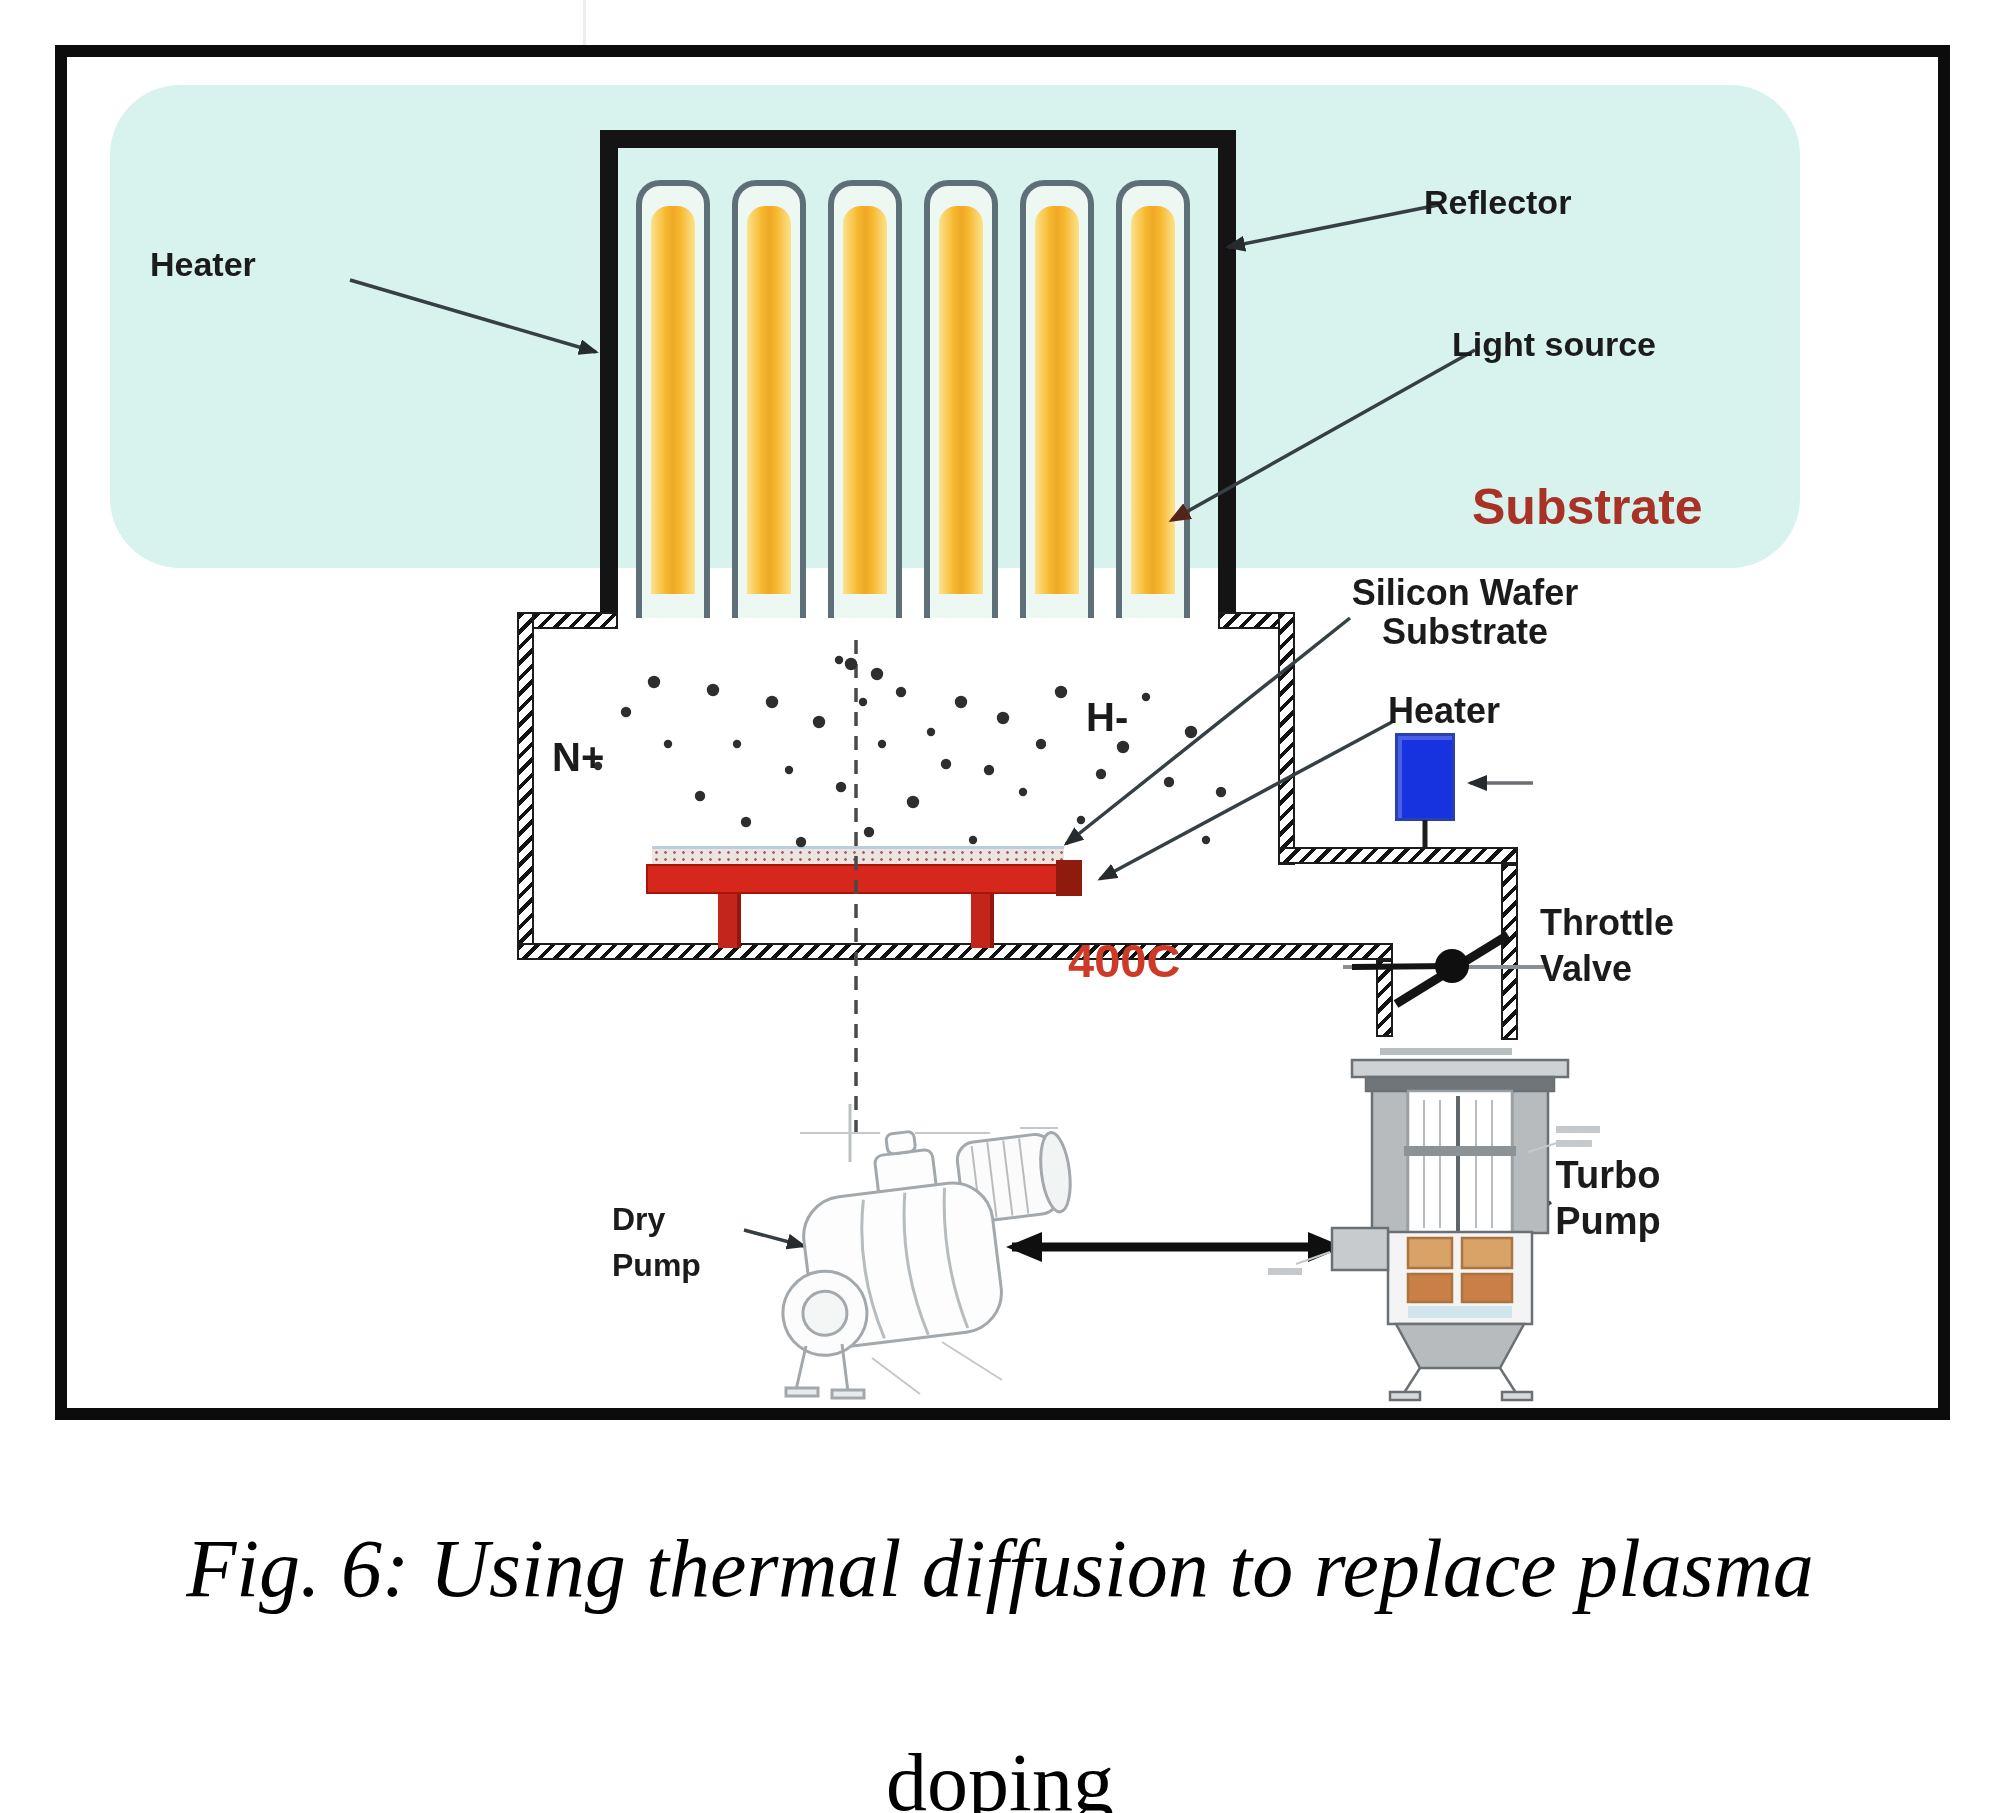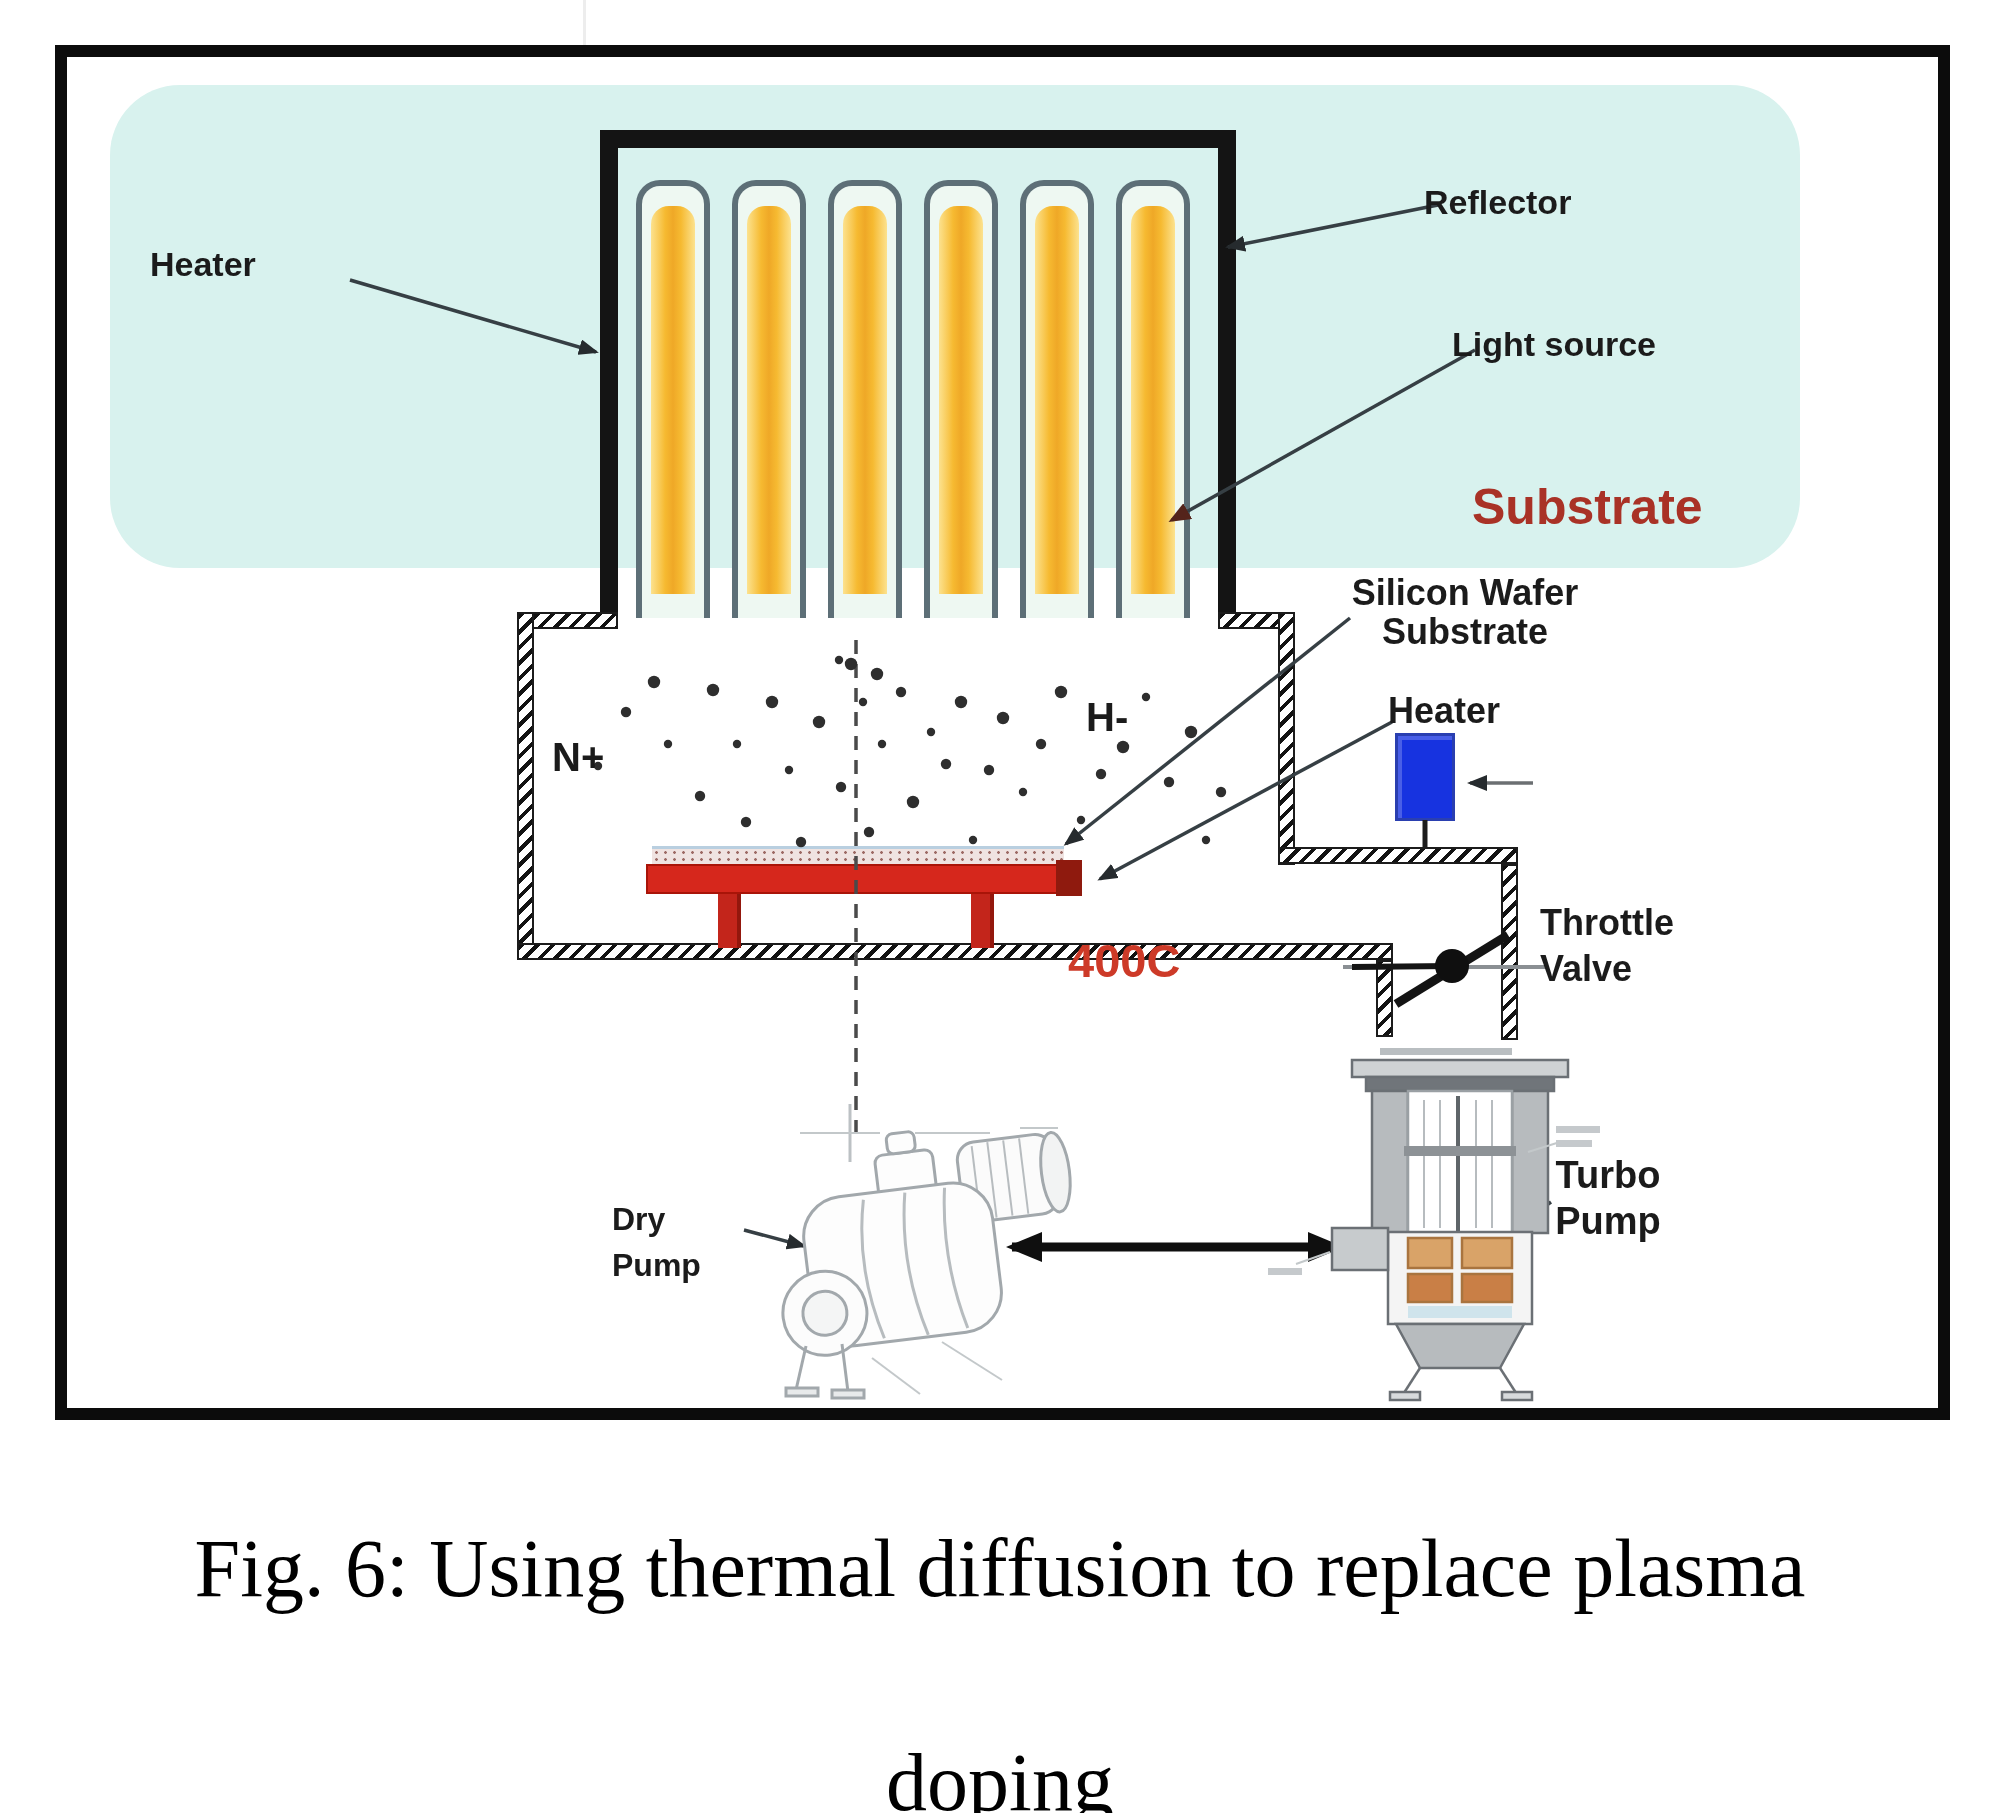--- a/index.html
+++ b/index.html
@@ -58,21 +58,21 @@
   #lbl-heater-right{left:1388px;top:692px;font-size:36px;}
   #lbl-pressure    {left:1528px;top:744px;width:200px;text-align:center;font-size:36px;line-height:47px;}
   #lbl-torr        {color:#5a67bd;font-size:34px;}
   #lbl-400c        {left:1068px;top:896px;font-size:47px;color:#cd3a28;margin-top:40px;}
   #lbl-throttle    {left:1540px;top:900px;width:180px;text-align:left;font-size:36px;line-height:46px;}
   #lbl-drypump     {left:612px;top:1196px;width:120px;text-align:left;font-size:32px;line-height:46px;}
   #lbl-turbopump   {left:1548px;top:1152px;width:120px;text-align:center;font-size:38px;line-height:46px;}
   
   .caption{position:absolute;left:0;width:100%;text-align:center;
            font-family:"Liberation Serif",serif;font-size:82px;color:#000;}
-  #caption1{top:1522px;}
+  #caption1{top:1522px;font-style:italic;}
   #caption2{top:1736px;}
   
   #overlay{position:absolute;left:0;top:0;width:2000px;height:1813px;pointer-events:none;}
 </style>
 </head>
 <body>
 
 <div id="page">
 
   <div id="col-line"></div>

